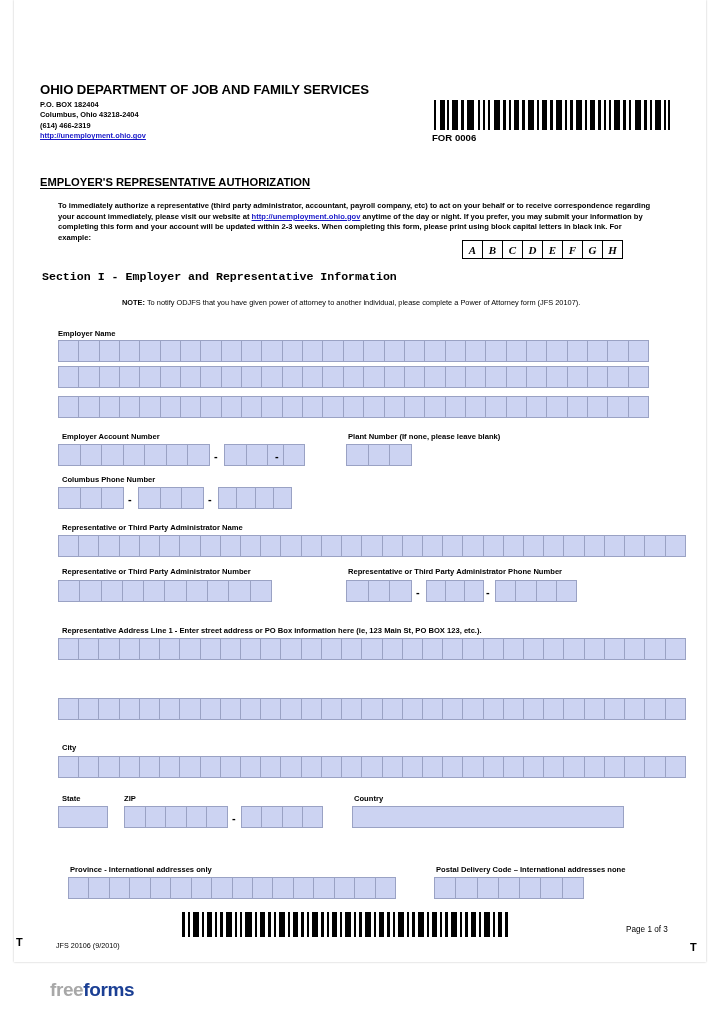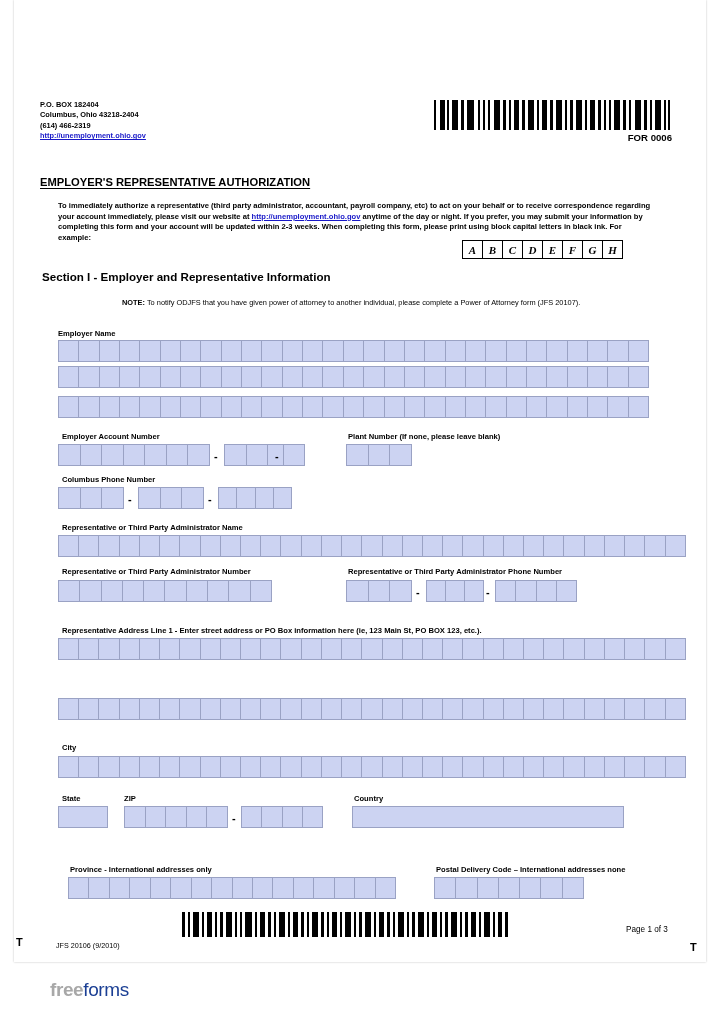--- a/index.html
+++ b/index.html
@@ -61,21 +61,21 @@
     left: 418px;
     top: 100px;
     width: 240px;
     height: 30px;
   }
   .for-label {
     position: absolute;
     left: 418px;
     top: 132px;
     width: 240px;
-    text-align: right;
+    text-align: left;
     font-size: 9.6px;
     font-weight: bold;
     color: #000;
   }
   .bc-bottom {
     position: absolute;
     left: 166px;
     top: 912px;
     width: 330px;
     height: 25px;
@@ -131,20 +131,21 @@
   .example-boxes .ex:last-child { border-right: none; }
 
   
   .section-head {
     position: absolute;
     left: 28px;
     top: 270px;
     font-size: 11.6px;
     font-weight: bold;
     color: #000;
+    font-family: Liberation Mono, monospace;
   }
   .note {
     position: absolute;
     left: 108px;
     top: 298px;
     width: 502px;
     font-size: 7.4px;
     line-height: 10.4px;
     color: #000;
   }
@@ -212,28 +213,29 @@
 
   
   .logo {
     position: absolute;
     left: 50px;
     top: 979px;
     font-size: 19px;
     letter-spacing: -0.4px;
   }
   .logo .free  { color: #a8a8a8; font-weight: bold; }
-  .logo .forms { color: #1b3f94; font-weight: normal; }
+  .logo .forms { color: #1b3f94; font-weight: bold; }
 </style>
 </head>
 <body>
 
 <div class="page">
   <div class="sheet">
 
+    <div class="org-title">OHIO DEPARTMENT OF JOB AND FAMILY SERVICES</div>
 
     <div class="addr-block">
       <div>P.O. BOX 182404</div>
       <div>Columbus, Ohio 43218-2404</div>
       <div>(614) 466-2319</div>
       <div><a class="url" href="#">http://unemployment.ohio.gov</a></div>
     </div>
 
     <div class="bc-top">
       <svg width="240" height="30" viewBox="0 0 240 30" preserveAspectRatio="none" aria-hidden="true">

